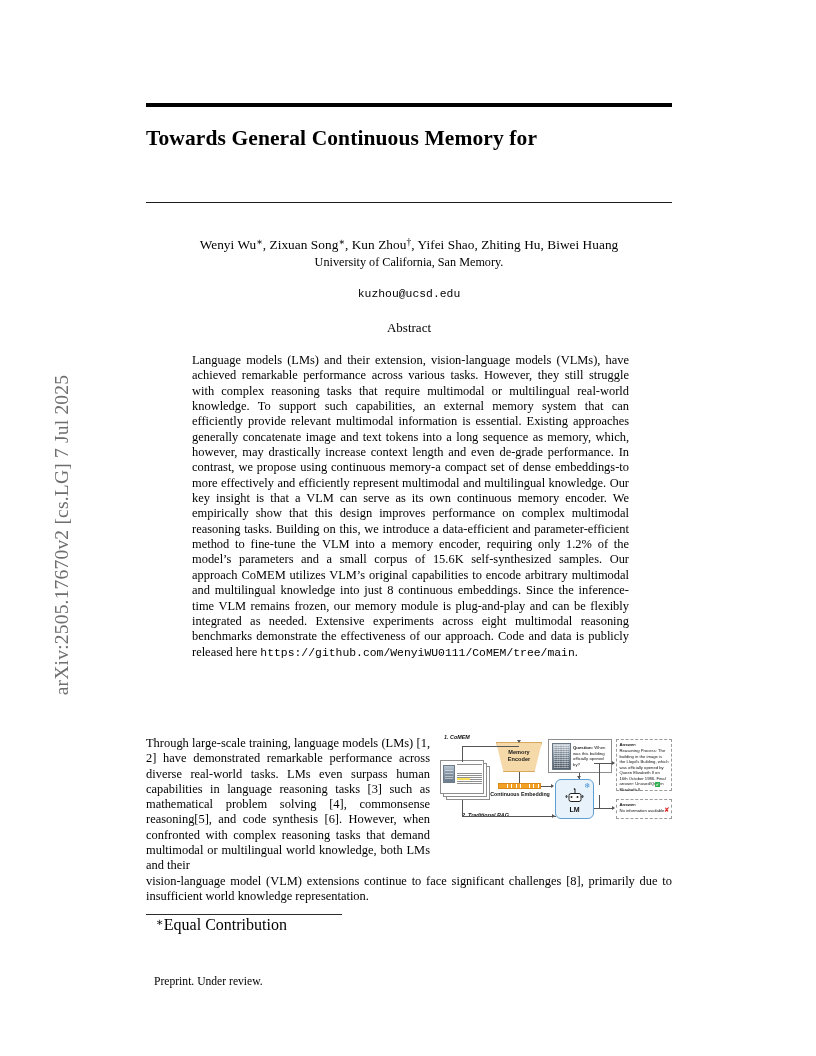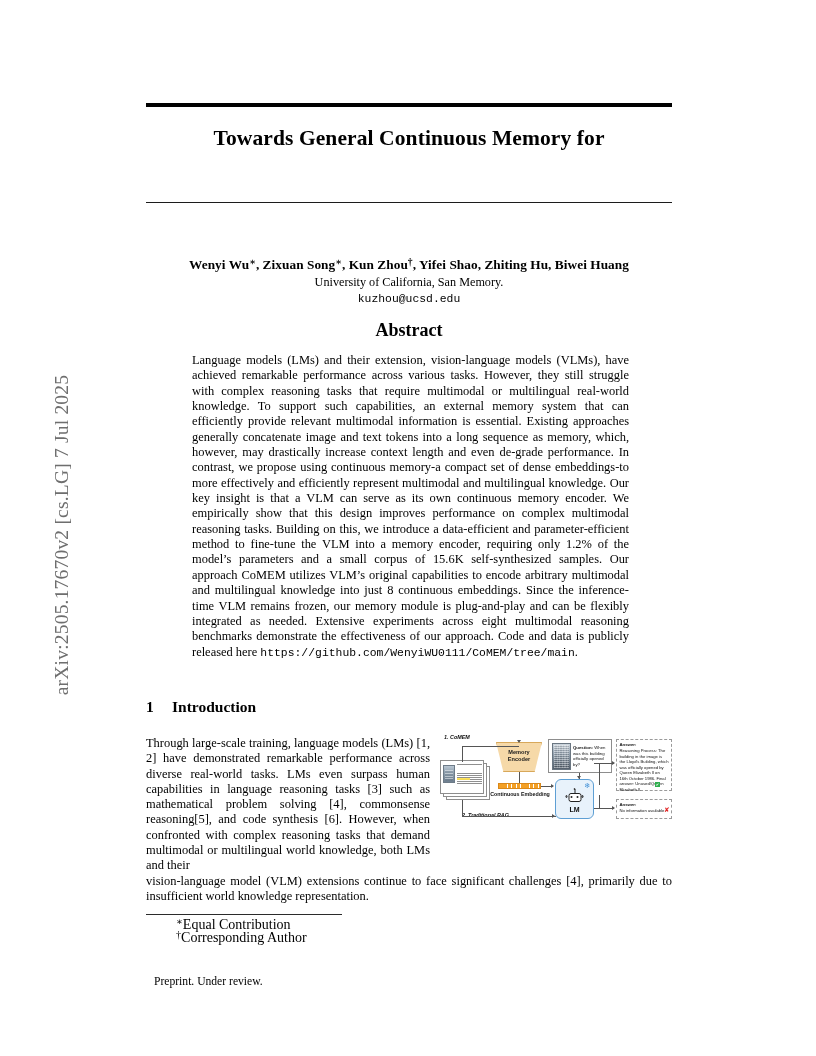--- a/index.html
+++ b/index.html
@@ -63,69 +63,67 @@
     top: 202px;
     width: 526px;
     height: 1.4px;
     background: #1c1c1c;
   }
   #paper-title {
     position: absolute;
     left: 0px;
     top: 124px;
     width: 526px;
-    text-align: center;
     font-size: 21.5px;
     font-weight: bold;
     line-height: 29px;
     letter-spacing: 0.1px;
   }
   #paper-title .tline { display: block; }
 
   
   #author-block {
     position: absolute;
     left: 0px;
     top: 236px;
     width: 526px;
     text-align: center;
   }
   #author-names {
     font-size: 13.3px;
-    font-weight: bold;
+    font-weight: normal;
     line-height: 17px;
     letter-spacing: 0.05px;
-    margin-top: 20px;
   }
   #author-affiliation {
     font-size: 12.2px;
     line-height: 16px;
     margin-top: 1px;
   }
   #author-email {
     font-family: "Liberation Mono", "DejaVu Sans Mono", monospace;
     font-size: 11.4px;
     line-height: 16px;
-    margin-top: 1px;
+    margin-top: 16px;
   }
   sup.mark {
     font-size: 0.72em;
     vertical-align: 0.38em;
     line-height: 0;
   }
 
   
   #abstract-heading {
     position: absolute;
     left: 0px;
     top: 320px;
     width: 526px;
     text-align: center;
-    font-size: 18px;
-    font-weight: bold;
+    font-size: 13px;
+    font-weight: normal;
   }
   #abstract-body {
     position: absolute;
     left: 46px;
     top: 353px;
     width: 437px;
     font-size: 12.45px;
     line-height: 15.35px;
     text-align: justify;
     text-justify: inter-word;
@@ -188,23 +186,22 @@
     top: 914px;
     width: 196px;
     height: 0.9px;
     background: #2b2b2b;
   }
   #footnotes {
     position: absolute;
     left: 10px;
     top: 918px;
     width: 400px;
-    font-size: 14px;
+    font-size: 16px;
     line-height: 13.2px;
-    margin-left: 20px;
   }
   #footnotes .fn { display: block; }
   #preprint-note {
     position: absolute;
     left: 8px;
     top: 975px;
     width: 400px;
     font-size: 11.6px;
   }
 
@@ -528,23 +525,20 @@
 
   <div id="author-block">
     <div id="author-names">Wenyi Wu<sup class="mark">∗</sup>,  Zixuan Song<sup class="mark">∗</sup>,  Kun Zhou<sup class="mark">†</sup>, Yifei Shao, Zhiting Hu, Biwei Huang</div>
     <div id="author-affiliation">University of California, San Memory.</div>
     <div id="author-email">kuzhou@ucsd.edu</div>
   </div>
 
   <div id="abstract-heading">Abstract</div>
   <div id="abstract-body">Language models (LMs) and their extension, vision-language models (VLMs), have achieved remarkable performance across various tasks. However, they still struggle with complex reasoning tasks that require multimodal or multilingual real-world knowledge. To support such capabilities, an external memory system that can efficiently provide relevant multimodal information is essential. Existing approaches generally concatenate image and text tokens into a long sequence as memory, which, however, may drastically increase context length and even de-grade performance. In contrast, we propose using continuous memory-a compact set of dense embeddings-to more effectively and efficiently represent multimodal and multilingual knowledge. Our key insight is that a VLM can serve as its own continuous memory encoder. We empirically show that this design improves performance on complex multimodal reasoning tasks. Building on this, we introduce a data-efficient and parameter-efficient method to fine-tune the VLM into a memory encoder, requiring only 1.2% of the model’s parameters and a small corpus of 15.6K self-synthesized samples. Our approach CoMEM utilizes VLM’s original capabilities to encode arbitrary multimodal and multilingual knowledge into just 8 continuous embeddings. Since the inference-time VLM remains frozen, our memory module is plug-and-play and can be flexibly integrated as needed. Extensive experiments across eight multimodal reasoning benchmarks demonstrate the effectiveness of our approach. Code and data is publicly released here <span class="urlmono">https://github.com/WenyiWU0111/CoMEM/tree/main</span>.</div>
 
-  <div id="section-1">
-    <span class="secnum">1</span><span>Introduction</span>
-  </div>
 
   <div id="intro-col-left">Through large-scale training, language models (LMs) [1, 2] have demonstrated remarkable performance across diverse real-world tasks. LMs even surpass human capabilities in language reasoning tasks [3] such as mathematical problem solving [4], commonsense reasoning[5], and code synthesis [6].  However, when confronted with complex reasoning tasks that demand multimodal or multilingual world knowledge, both LMs and their</div>
 
   <div id="figure-area">
     <div id="fig-canvas">
 
       <div class="fig-label-italic" style="left:6px; top:1px;">1. CoMEM</div>
       <div class="fig-label-italic" style="left:24px; top:79px;">2. Traditional RAG</div>
 
       <div class="doc-card" style="left:8px; top:33px; width:44px; height:34px;"></div>
@@ -620,22 +614,21 @@
       <div class="conn v" style="left:161px; top:62px; height:13px;"></div>
       <div class="arrowhead right" style="left:173.5px; top:72.9px;"></div>
 
       <div class="conn v" style="left:24px; top:67px; height:16px;"></div>
       <div class="conn h" style="left:24px; top:83px; width:94px;"></div>
       <div class="arrowhead right" style="left:114px; top:80.9px;"></div>
     </div>
   </div>
 
 
-  <div id="intro-full-width">vision-language model (VLM) extensions continue to face significant challenges [4], primarily due to insufficient world knowledge representation.</div>
+  <div id="intro-full-width">vision-language model (VLM) extensions continue to face significant challenges [8], primarily due to insufficient world knowledge representation.</div>
 
   <div id="footnote-rule"></div>
   <div id="footnotes">
     <span class="fn"><sup class="mark">∗</sup><span>Equal Contribution</span></span>
-    <span class="fn"><sup class="mark">†</sup><span>Corresponding Author</span></span>
   </div>
 
   <div id="preprint-note">Preprint. Under review.</div>
 </div>
 
 </body></html>

